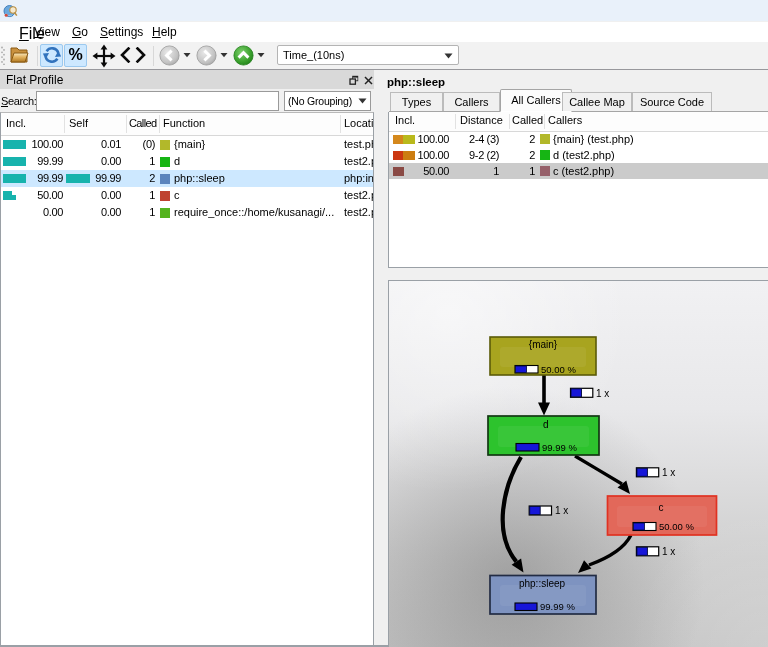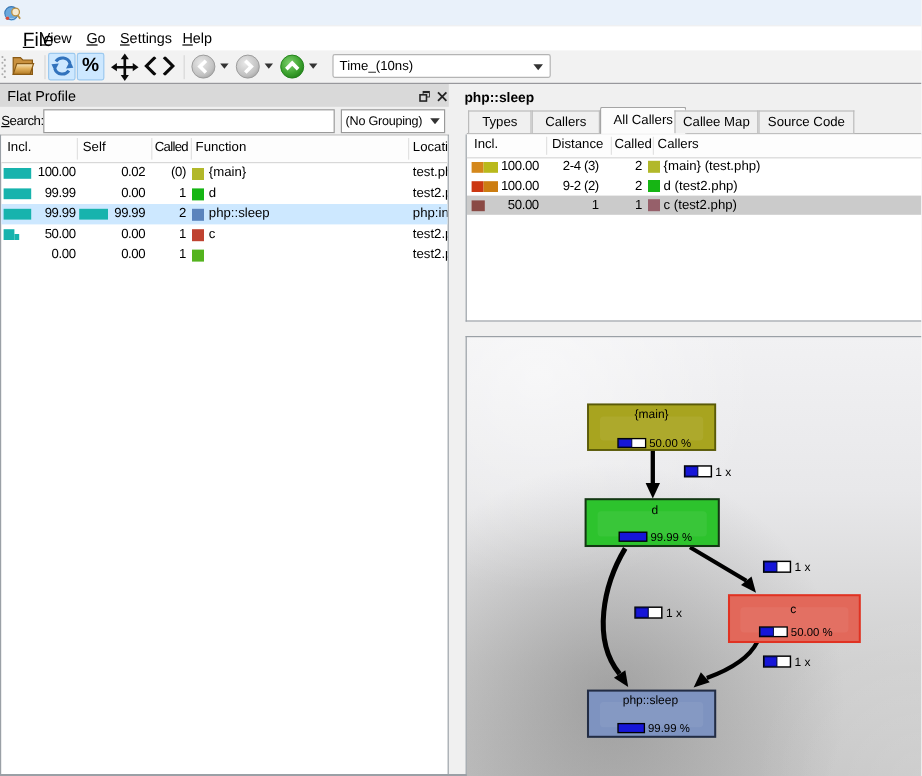--- a/index.html
+++ b/index.html
@@ -175,21 +175,21 @@
         <div class="hsep" style="left:339px"></div>
     <div class="abs" style="left:5px;top:4px">Incl.</div>
     <div class="abs" style="left:68px;top:4px">Self</div>
     <div class="abs" style="left:128px;top:4px;letter-spacing:-0.6px">Called</div>
     <div class="abs" style="left:162px;top:4px">Function</div>
     <div class="abs" style="left:343px;top:4px">Location</div>
   </div>
   <div class="row" style="top:23px">
     <div class="tbar" style="left:2px;width:23px"></div>
     <span class="c1">100.00</span>
-        <span class="c2">0.02</span>
+        <span class="c2">0.01</span>
         <span class="c3">(0)</span>
     <span class="fico" style="background:#b2b82a"></span>
         <span class="fn">{main}</span>
         <span class="loc">test.php</span>
   </div>
   <div class="row" style="top:40px">
     <div class="tbar" style="left:2px;width:23px"></div>
     <span class="c1">99.99</span>
         <span class="c2">0.00</span>
         <span class="c3">1</span>
@@ -215,20 +215,21 @@
         <span class="c3">1</span>
     <span class="fico" style="background:#bf4230"></span>
         <span class="fn">c</span>
         <span class="loc">test2.php</span>
   </div>
   <div class="row" style="top:91px">
     <span class="c1">0.00</span>
         <span class="c2">0.00</span>
         <span class="c3">1</span>
     <span class="fico" style="background:#54b31e"></span>
+        <span class="fn">require_once::/home/kusanagi/...</span>
         <span class="loc">test2.php</span>
   </div>
 </div>
 <div class="abs" style="left:0;top:645px;width:389px;height:2px;background:#9aa0a6"></div>
 
 <div class="abs" style="left:387px;top:76px;font-size:11.5px;font-weight:bold">php::sleep</div>
 
 <div class="abs" style="left:389px;top:111px;width:379px;height:1px;background:#a5a5a5"></div>
 <div class="abs" style="left:390px;top:92px;width:53px;height:19px;border:1px solid #bbb;border-bottom:none;box-sizing:border-box;background:#f0f0f0;text-align:center;line-height:18px">Types</div>
 <div class="abs" style="left:443px;top:92px;width:57px;height:19px;border:1px solid #bbb;border-bottom:none;box-sizing:border-box;background:#f0f0f0;text-align:center;line-height:18px">Callers</div>

